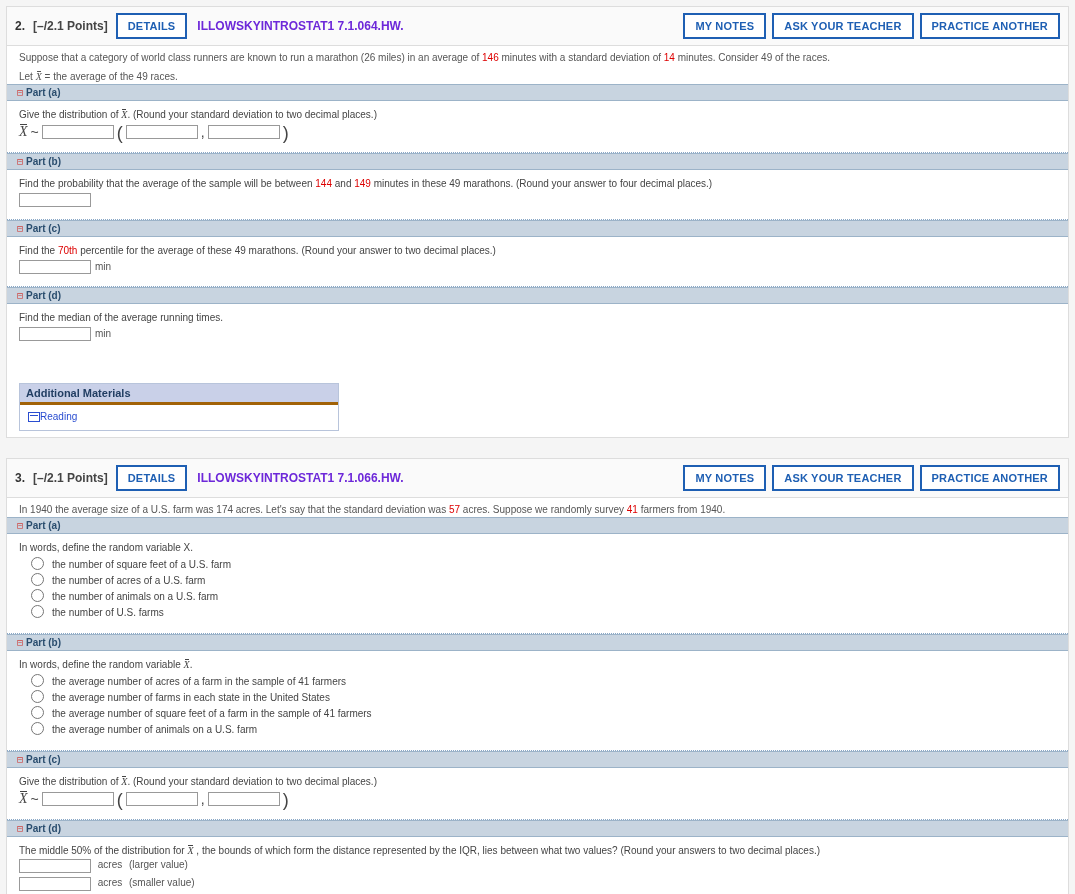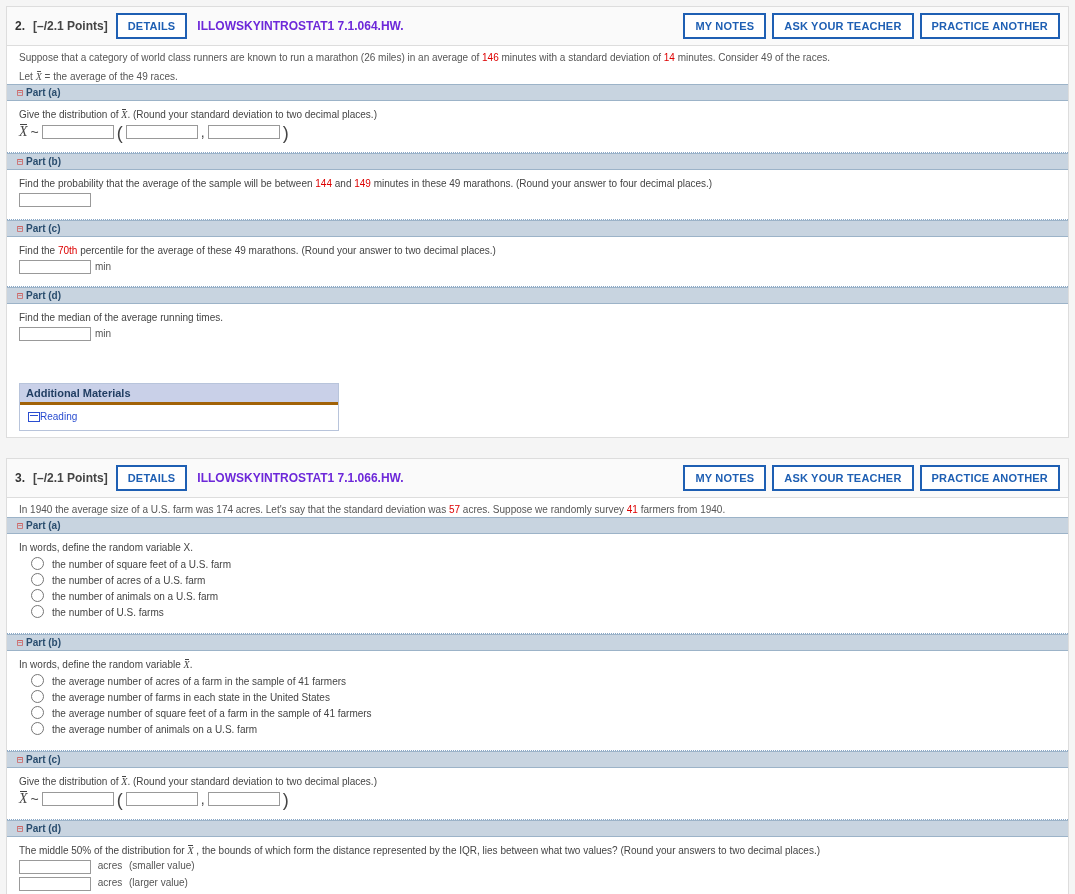--- a/index.html
+++ b/index.html
@@ -317,25 +317,25 @@
       <span class="paren">)</span>
     </div>
   </div>
   <hr class="sep-dotted">
 
   <div class="part-header"><span class="toggle">⊟</span><span>Part (d)</span></div>
   <div class="part-body">
     <span>The middle 50% of the distribution for </span>
     <span class="xbar">X</span>
     <span>, the bounds of which form the distance represented by the IQR, lies between what two values? (Round your answers to two decimal places.)</span>
+    <div style="margin-top:3px;">
+      <input class="field" style="">
+      <span class="unit">acres</span>
+      <span class="unit">(larger value)</span>
+    </div>
     <div style="margin-top:4px;">
       <input class="field" style="">
       <span class="unit">acres</span>
       <span class="unit">(smaller value)</span>
     </div>
-    <div style="margin-top:3px;">
-      <input class="field" style="">
-      <span class="unit">acres</span>
-      <span class="unit">(larger value)</span>
-    </div>
   </div>
 
 </div>
 
 </body></html>

